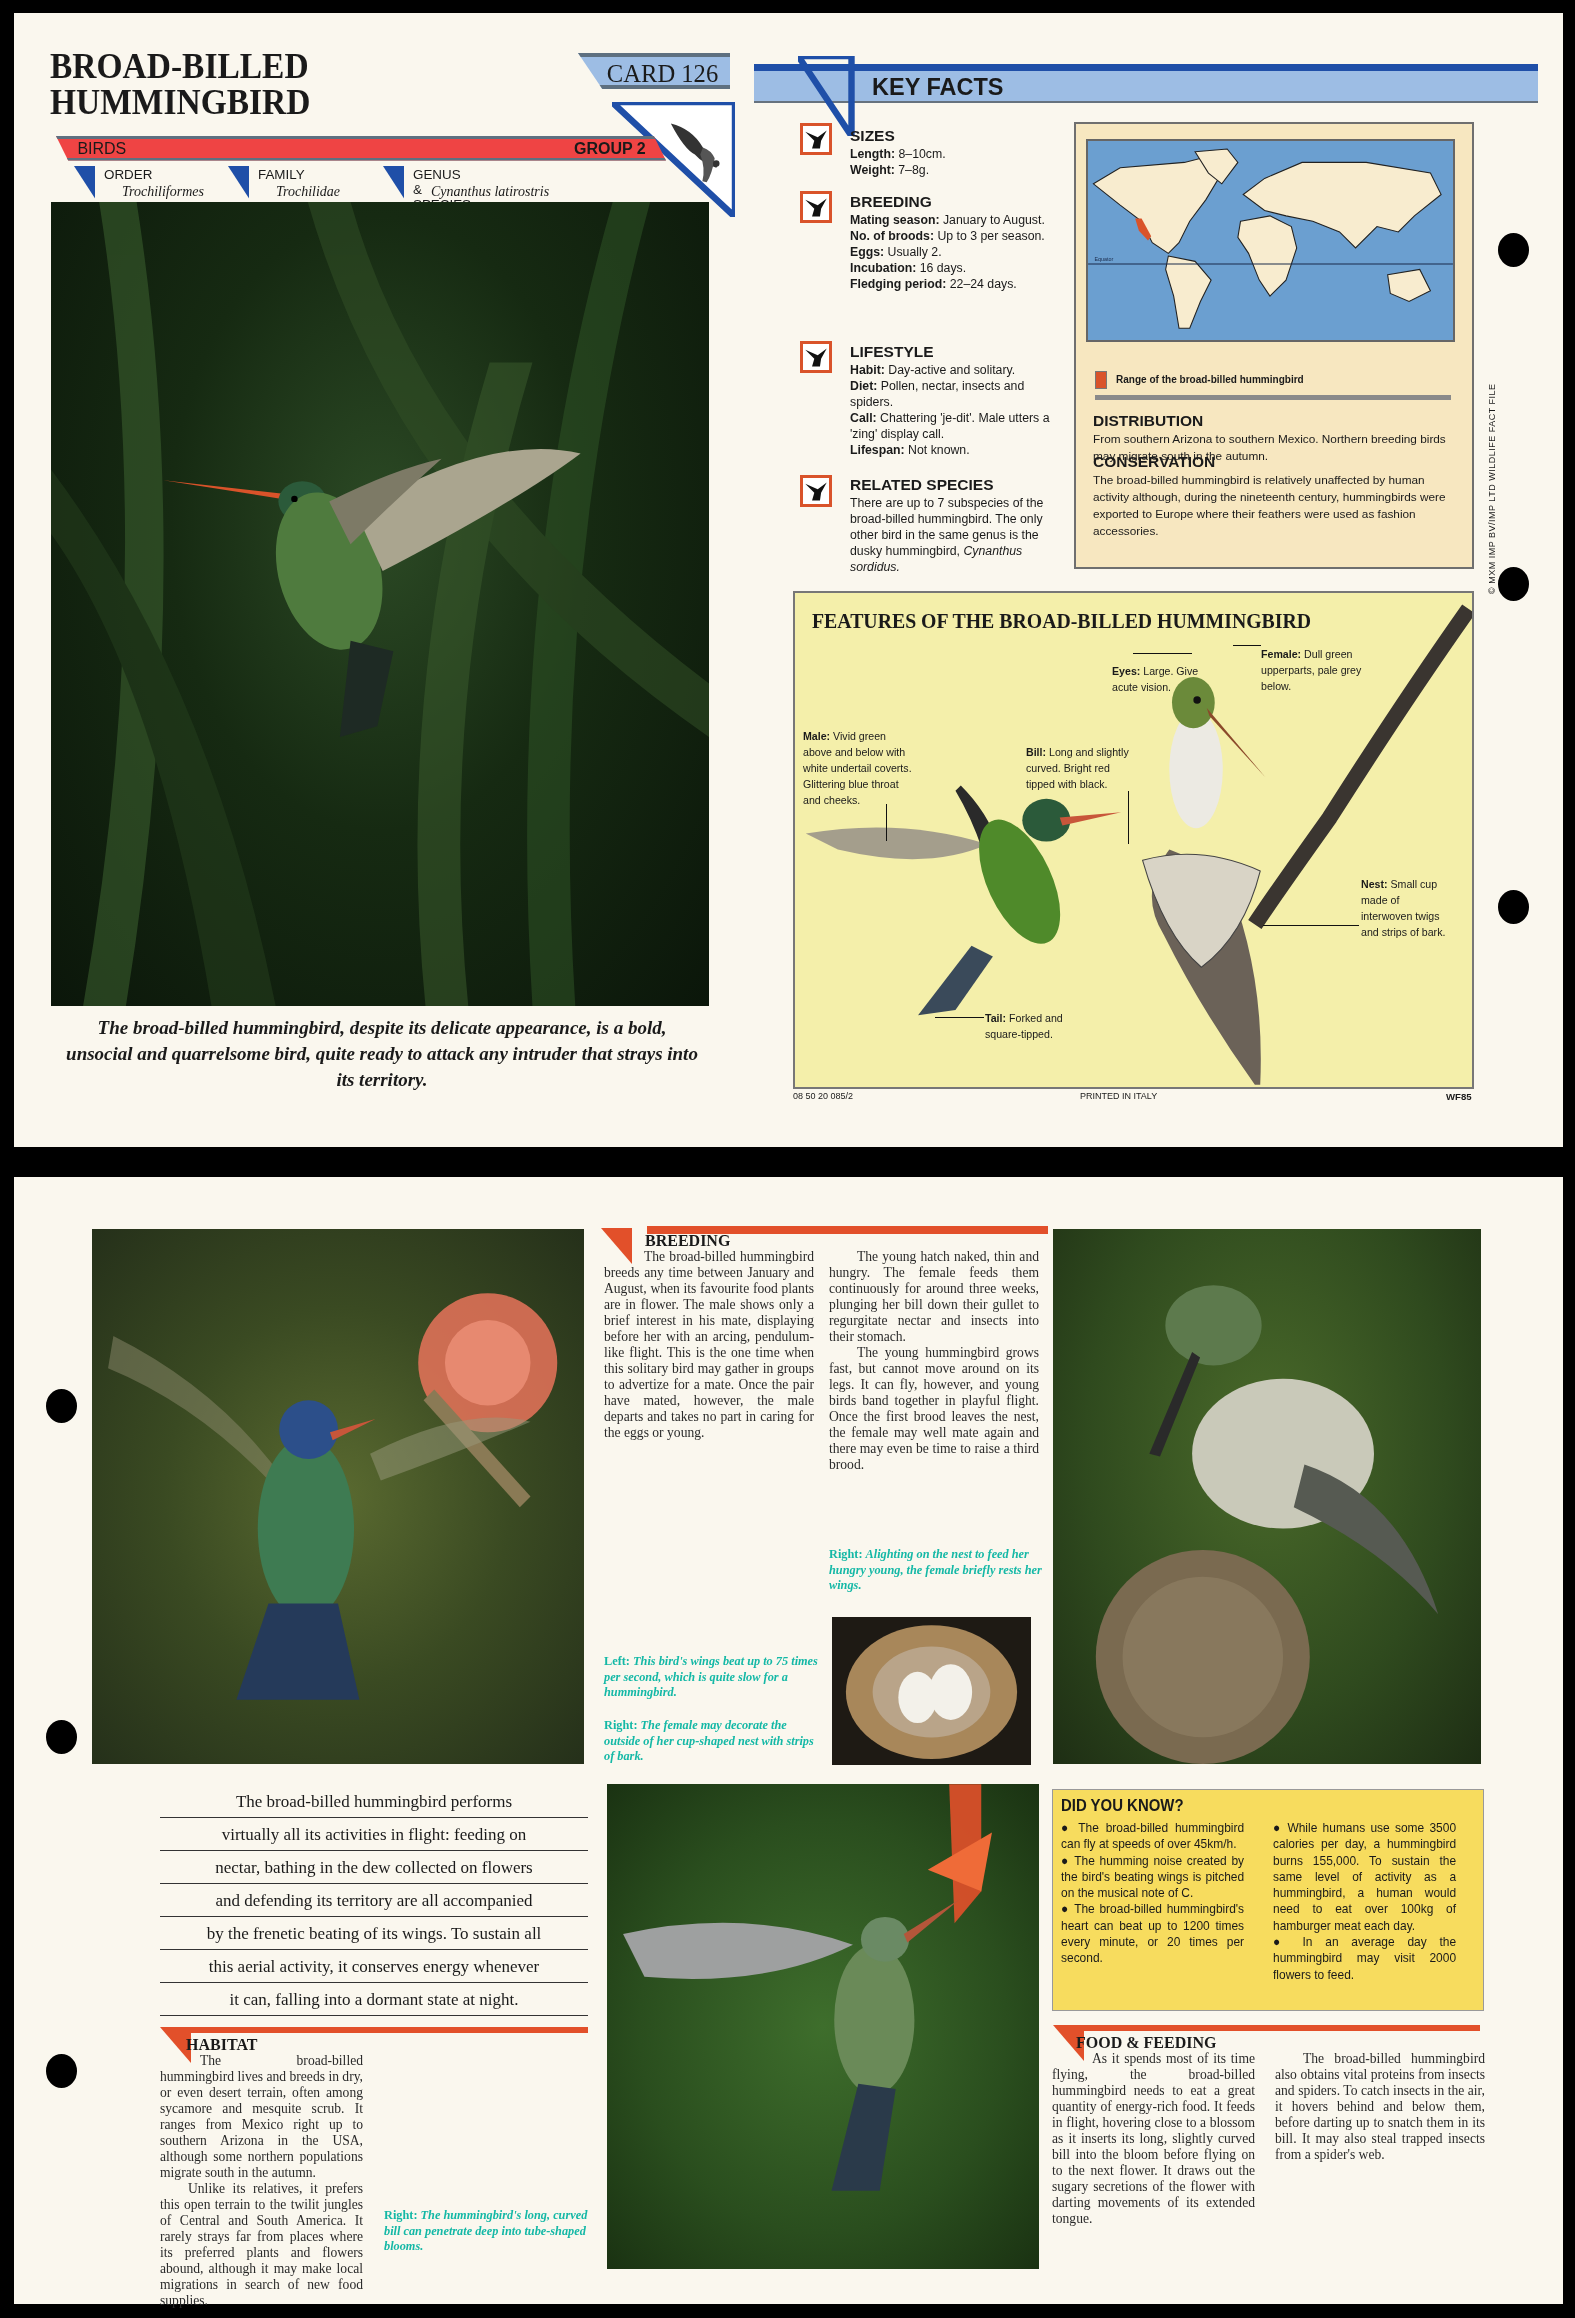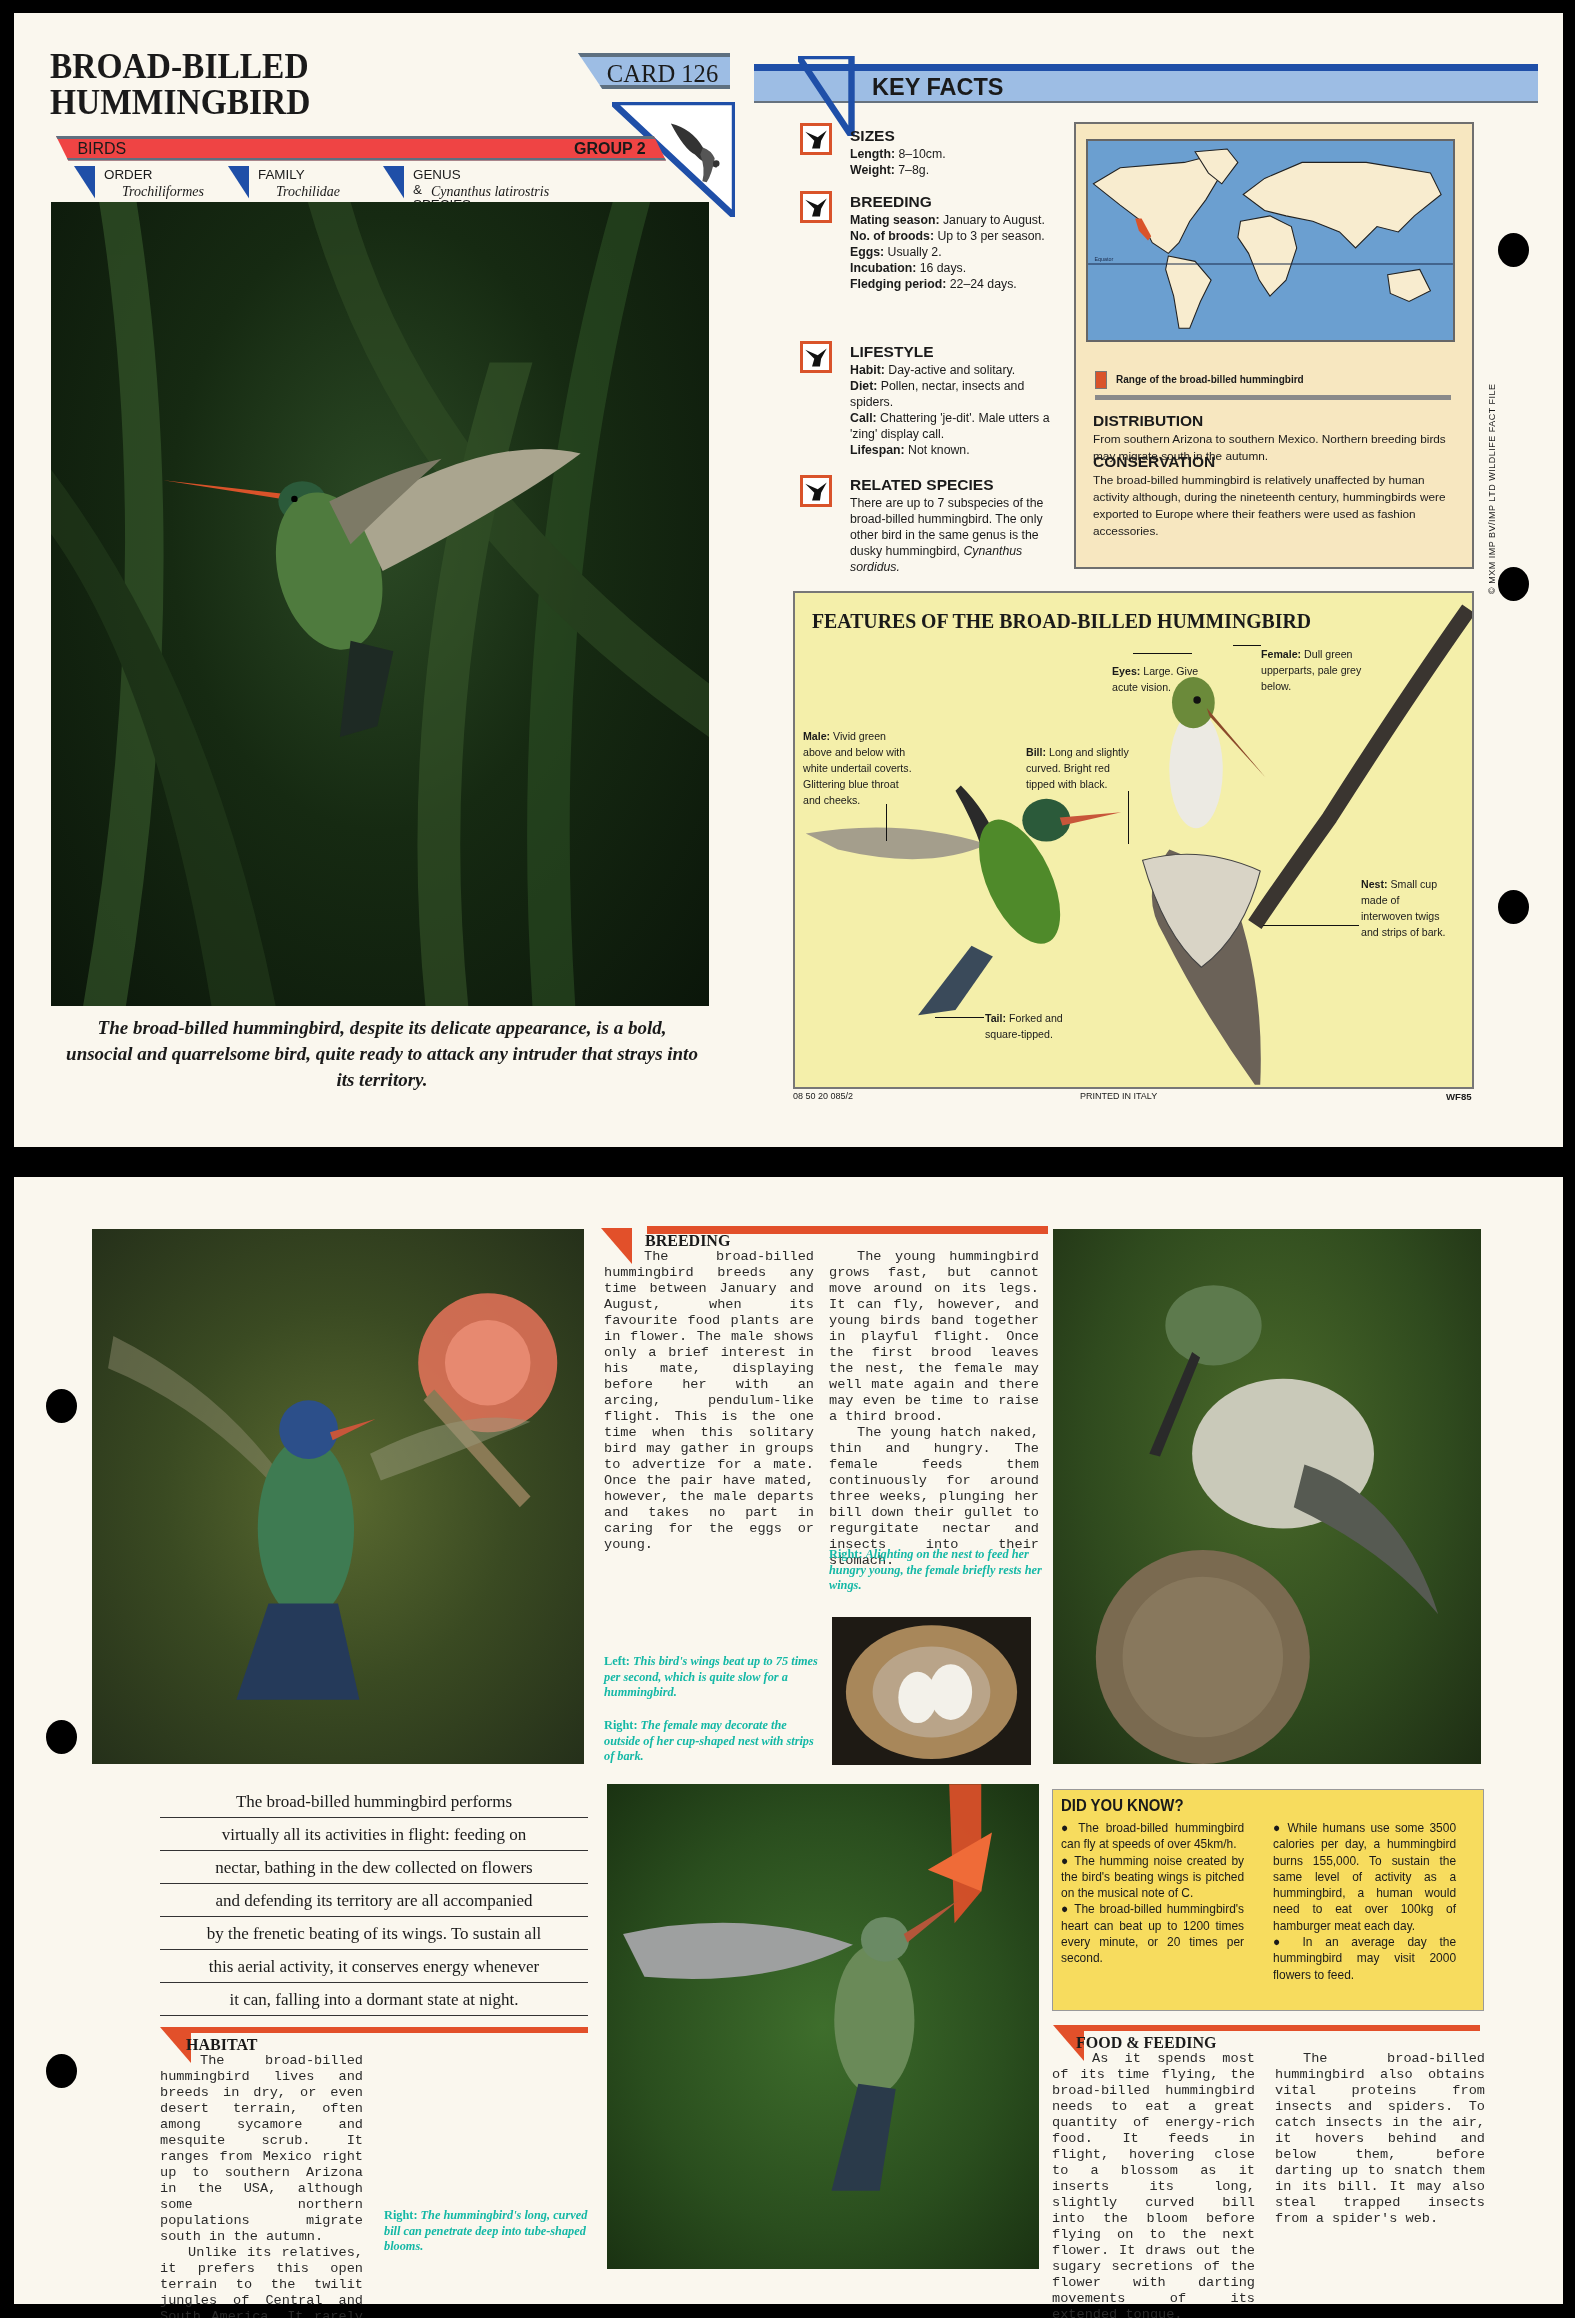--- a/index.html
+++ b/index.html
@@ -68,21 +68,21 @@
 
   .footer-code { left: 793px; top: 1091px; font-size: 9px; }
   .footer-print { left: 1080px; top: 1091px; font-size: 9px; }
   .footer-wf { left: 1446px; top: 1091px; font-size: 9.6px; font-weight: 700; }
 
   
   .photo { position: absolute; overflow: hidden; }
   .sec-flag { position: absolute; width: 31px; height: 36px; background: #e2502a; clip-path: polygon(0 0,100% 0,100% 100%); }
   .sec-rule { position: absolute; height: 9.6px; background: #e2502a; }
   .sec-h { position: absolute; font-family: "Liberation Serif", serif; font-weight: 700; font-size: 16px; }
-  .body { position: absolute; font-family: Liberation Mono, monospace; font-size: 13.6px; line-height: 16px; text-align: justify; color: #2a2a2a; }
+  .body { position: absolute; font-family: Liberation Serif, serif; font-size: 13.6px; line-height: 16px; text-align: justify; color: #2a2a2a; }
   .body p { text-indent: 28px; }
   .body p.first { text-indent: 40px; }
   .cap { position: absolute; font-family: "Liberation Serif", serif; font-size: 12.3px; line-height: 15.5px; color: #14b8a6; }
   .cap b { font-weight: 700; }
   .cap i { font-style: italic; font-weight: 700; }
 
   .pull { left: 160px; top: 1785px; width: 428px; font-family: "Liberation Serif", serif; font-size: 17px; }
   .pull div { text-align: center; height: 33px; line-height: 33px; border-bottom: 1.6px solid #333; }
 
   .dyk { left: 1052px; top: 1789px; width: 432px; height: 222px; background: #f7dc5e; border: 1.6px solid #999; }
@@ -337,22 +337,22 @@
 <div class="sec-flag" style="left:601px; top:1228px;"></div>
 <div class="sec-rule" style="left:647px; top:1226px; width:401px; height:7.5px;"></div>
 <div class="sec-h" style="left:645px; top:1232px;">BREEDING</div>
 <div class="body" style="left:604px; top:1249px; width:210px;">
   <p class="first">The broad-billed hummingbird breeds any time between January and August, when its favourite food plants are in flower. The male shows only a brief interest in his mate, displaying before her with an arcing, pendulum-like flight. This is the one time when this solitary bird may gather in groups to advertize for a mate. Once the pair have mated, however, the male departs and takes no part in caring for the eggs or young.</p>
 </div>
 <div class="cap" style="left:604px; top:1654px; width:214px;"><b>Left:</b> <i>This bird's wings beat up to 75 times per second, which is quite slow for a hummingbird.</i></div>
 <div class="cap" style="left:604px; top:1718px; width:214px;"><b>Right:</b> <i>The female may decorate the outside of her cup-shaped nest with strips of bark.</i></div>
 
 <div class="body" style="left:829px; top:1249px; width:210px;">
+  <p>The young hatch naked, thin and hungry. The female feeds them continuously for around three weeks, plunging her bill down their gullet to regurgitate nectar and insects into their stomach.</p>
   <p>The young hummingbird grows fast, but cannot move around on its legs. It can fly, however, and young birds band together in playful flight. Once the first brood leaves the nest, the female may well mate again and there may even be time to raise a third brood.</p>
-  <p>The young hatch naked, thin and hungry. The female feeds them continuously for around three weeks, plunging her bill down their gullet to regurgitate nectar and insects into their stomach.</p>
 </div>
 <div class="cap" style="left:829px; top:1547px; width:214px;"><b>Right:</b> <i>Alighting on the nest to feed her hungry young, the female briefly rests her wings.</i></div>
 
 <div class="abs pull">
   <div>The broad-billed hummingbird performs</div>
   <div>virtually all its activities in flight: feeding on</div>
   <div>nectar, bathing in the dew collected on flowers</div>
   <div>and defending its territory are all accompanied</div>
   <div>by the frenetic beating of its wings. To sustain all</div>
   <div>this aerial activity, it conserves energy whenever</div>

